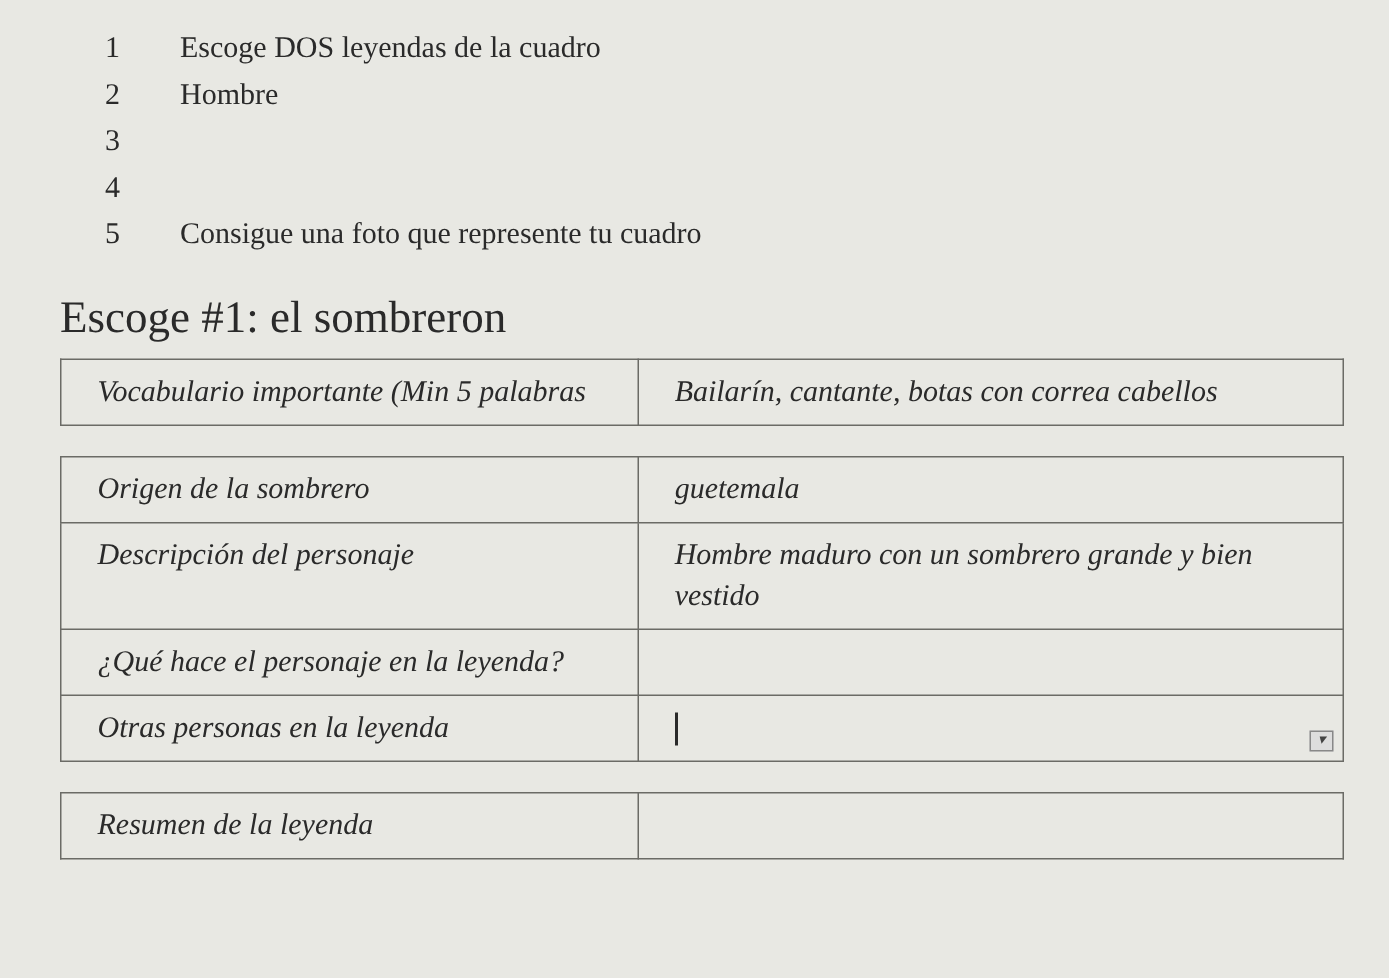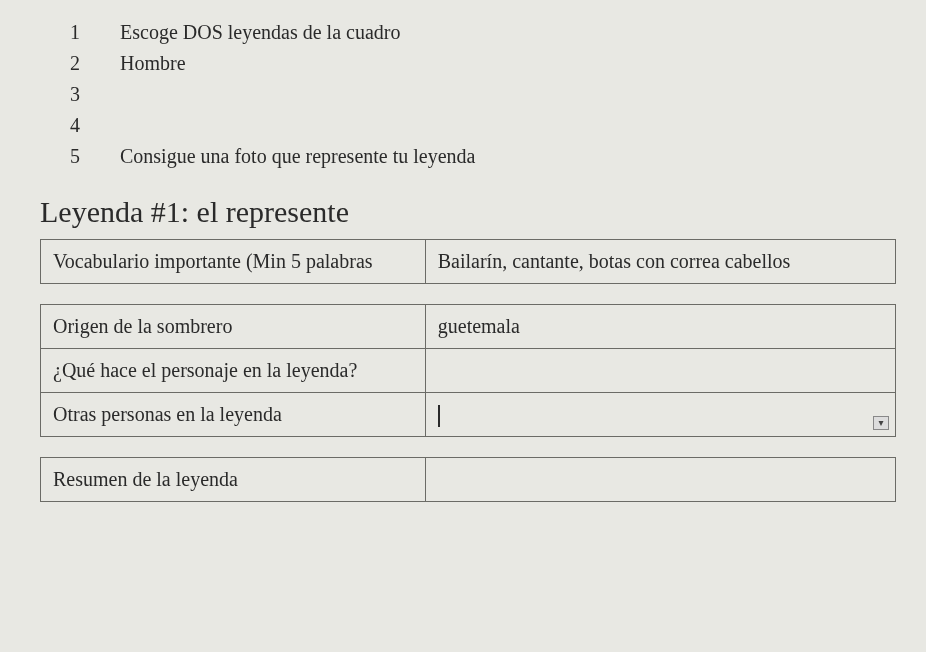--- a/index.html
+++ b/index.html
@@ -39,24 +39,25 @@
     font-weight: normal;
   }
   table {
     border-collapse: collapse;
     width: 100%;
     margin-bottom: 20px;
     background: transparent;
   }
   td {
     border: 1px solid #6b6b66;
-    padding: 8px 12px;
+    padding: 8px 24px;
     vertical-align: top;
     font-size: 20px;
     line-height: 1.35;
+    font-style: italic;
   }
   .col-label { width: 45%; }
   .col-value { width: 55%; position: relative; }
   .cursor {
     border-left: 2px solid #2a2a2a;
     height: 1.1em;
     display: inline-block;
     vertical-align: middle;
   }
   .dd-icon {
@@ -88,40 +89,44 @@
       <span>Hombre</span>
     </div>
     <div class="inst-row">
       <span class="inst-num">3</span>
     </div>
     <div class="inst-row">
       <span class="inst-num">4</span>
     </div>
     <div class="inst-row">
       <span class="inst-num">5</span>
-      <span>Consigue una foto que represente tu leyenda</span>
+      <span>Consigue una foto que represente tu cuadro</span>
     </div>
   </div>
 
-  <div class="section-title">Leyenda #1: el represente</div>
+  <div class="section-title">Escoge #1: el sombreron</div>
 
   <table>
     <tbody>
         <tr>
       <td class="col-label">Vocabulario importante (Min 5 palabras</td>
       <td class="col-value">Bailarín, cantante, botas con correa cabellos</td>
     </tr>
   </tbody>
     </table>
 
   <table>
     <tbody>
         <tr>
       <td class="col-label">Origen de la sombrero</td>
       <td class="col-value">guetemala</td>
+    </tr>
+    <tr>
+      <td class="col-label">Descripción del personaje</td>
+      <td class="col-value">Hombre maduro con un sombrero grande y bien vestido</td>
     </tr>
     <tr>
       <td class="col-label">¿Qué hace el personaje en la leyenda?</td>
       <td class="col-value"></td>
     </tr>
     <tr>
       <td class="col-label">Otras personas en la leyenda</td>
       <td class="col-value">
         <span class="cursor"></span>
         <span></span>

